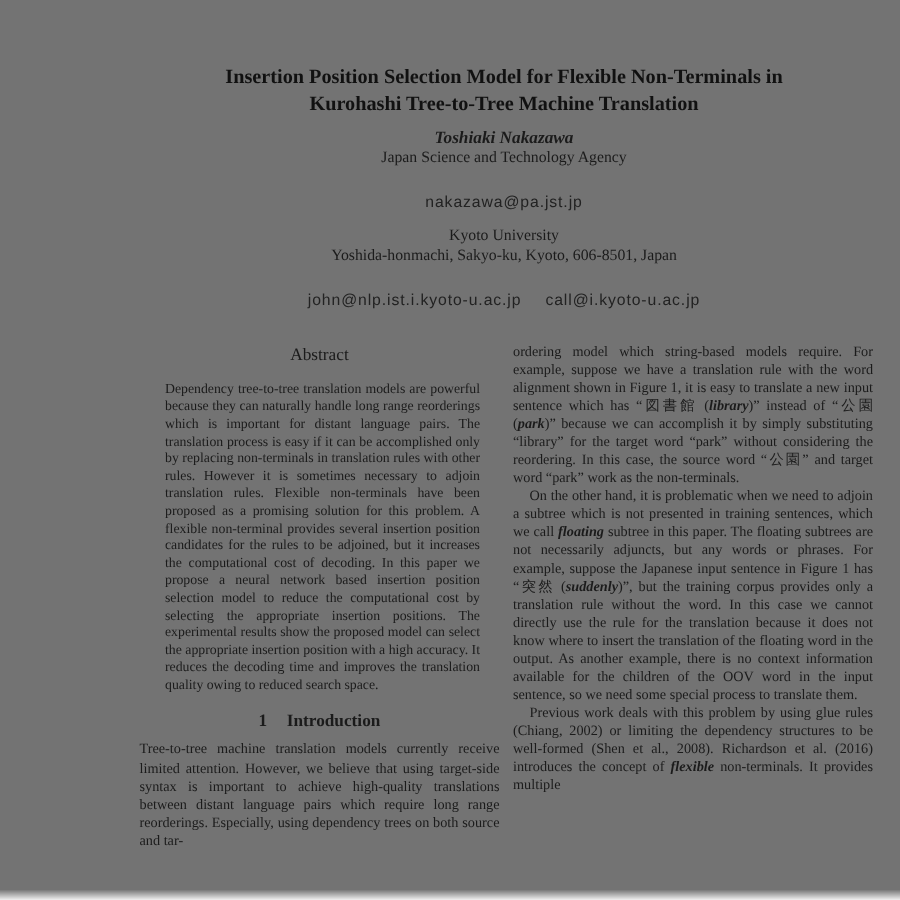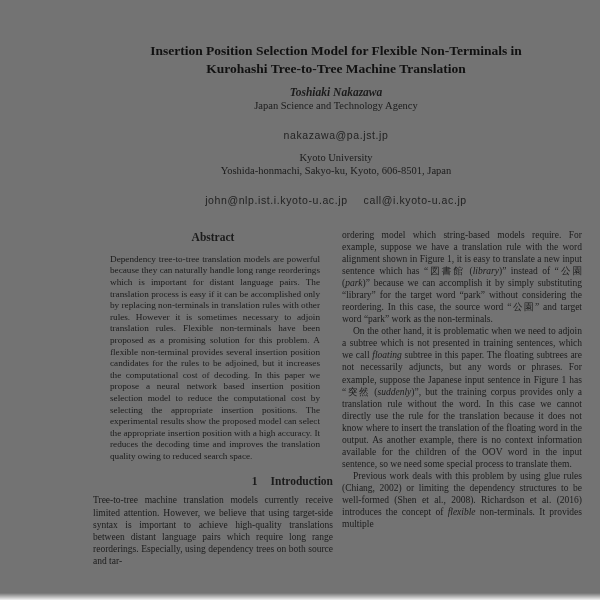--- a/index.html
+++ b/index.html
@@ -40,44 +40,44 @@
   .columns {
     display: flex;
     gap: 9px;
     padding: 0 54px 0 57px;
     margin-top: 21px;
   }
   .col { flex: 1; min-width: 0; }
   .abstract-heading {
     text-align: center;
     font-size: 11.5px;
-    font-weight: 700;
+    font-weight: 400;
     margin: 2px 0 11px 0;
   }
   .abstract-body {
     font-size: 9.2px;
     line-height: 1.26;
     text-align: justify;
     margin: 0 13px 0 17px;
   }
   .section-heading {
     font-size: 11.5px;
     font-weight: 700;
     margin: 13px 0 7px 0;
-    text-align: right;
+    text-align: center;
   }
   .sec-num { margin-right: 13px; }
   .body-par {
     font-size: 9.5px;
     line-height: 1.27;
     text-align: justify;
     margin: 0;
   }
   .body-par.indent { text-indent: 11px; }
-  .italic { font-style: italic; }
+  .italic { font-style: italic; font-weight: bold; }
 </style>
 </head>
 <body>
 
 <div class="page">
 
   <header>
     <h1 class="title">
       <span class="title-line">Insertion Position Selection Model for Flexible Non-Terminals in</span>
       <span class="title-line">Kurohashi Tree-to-Tree Machine Translation</span>

